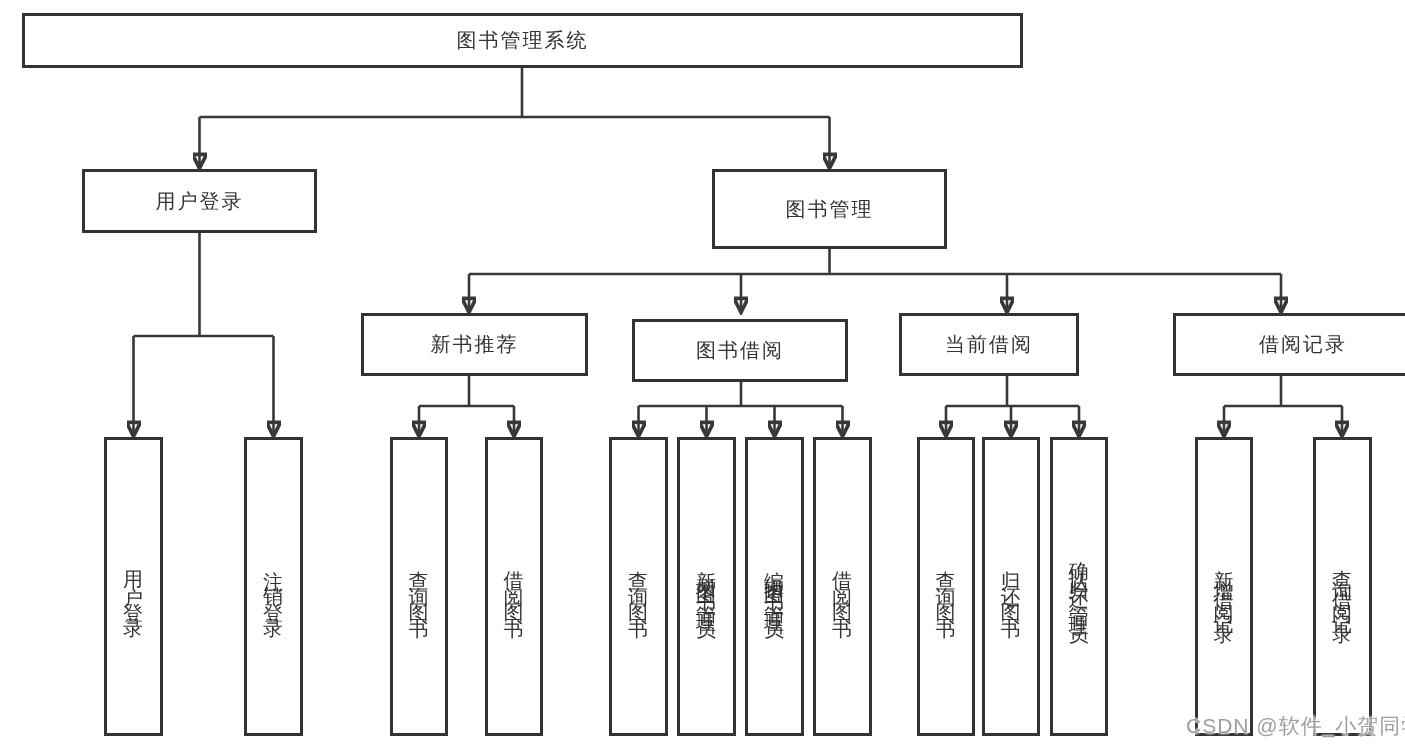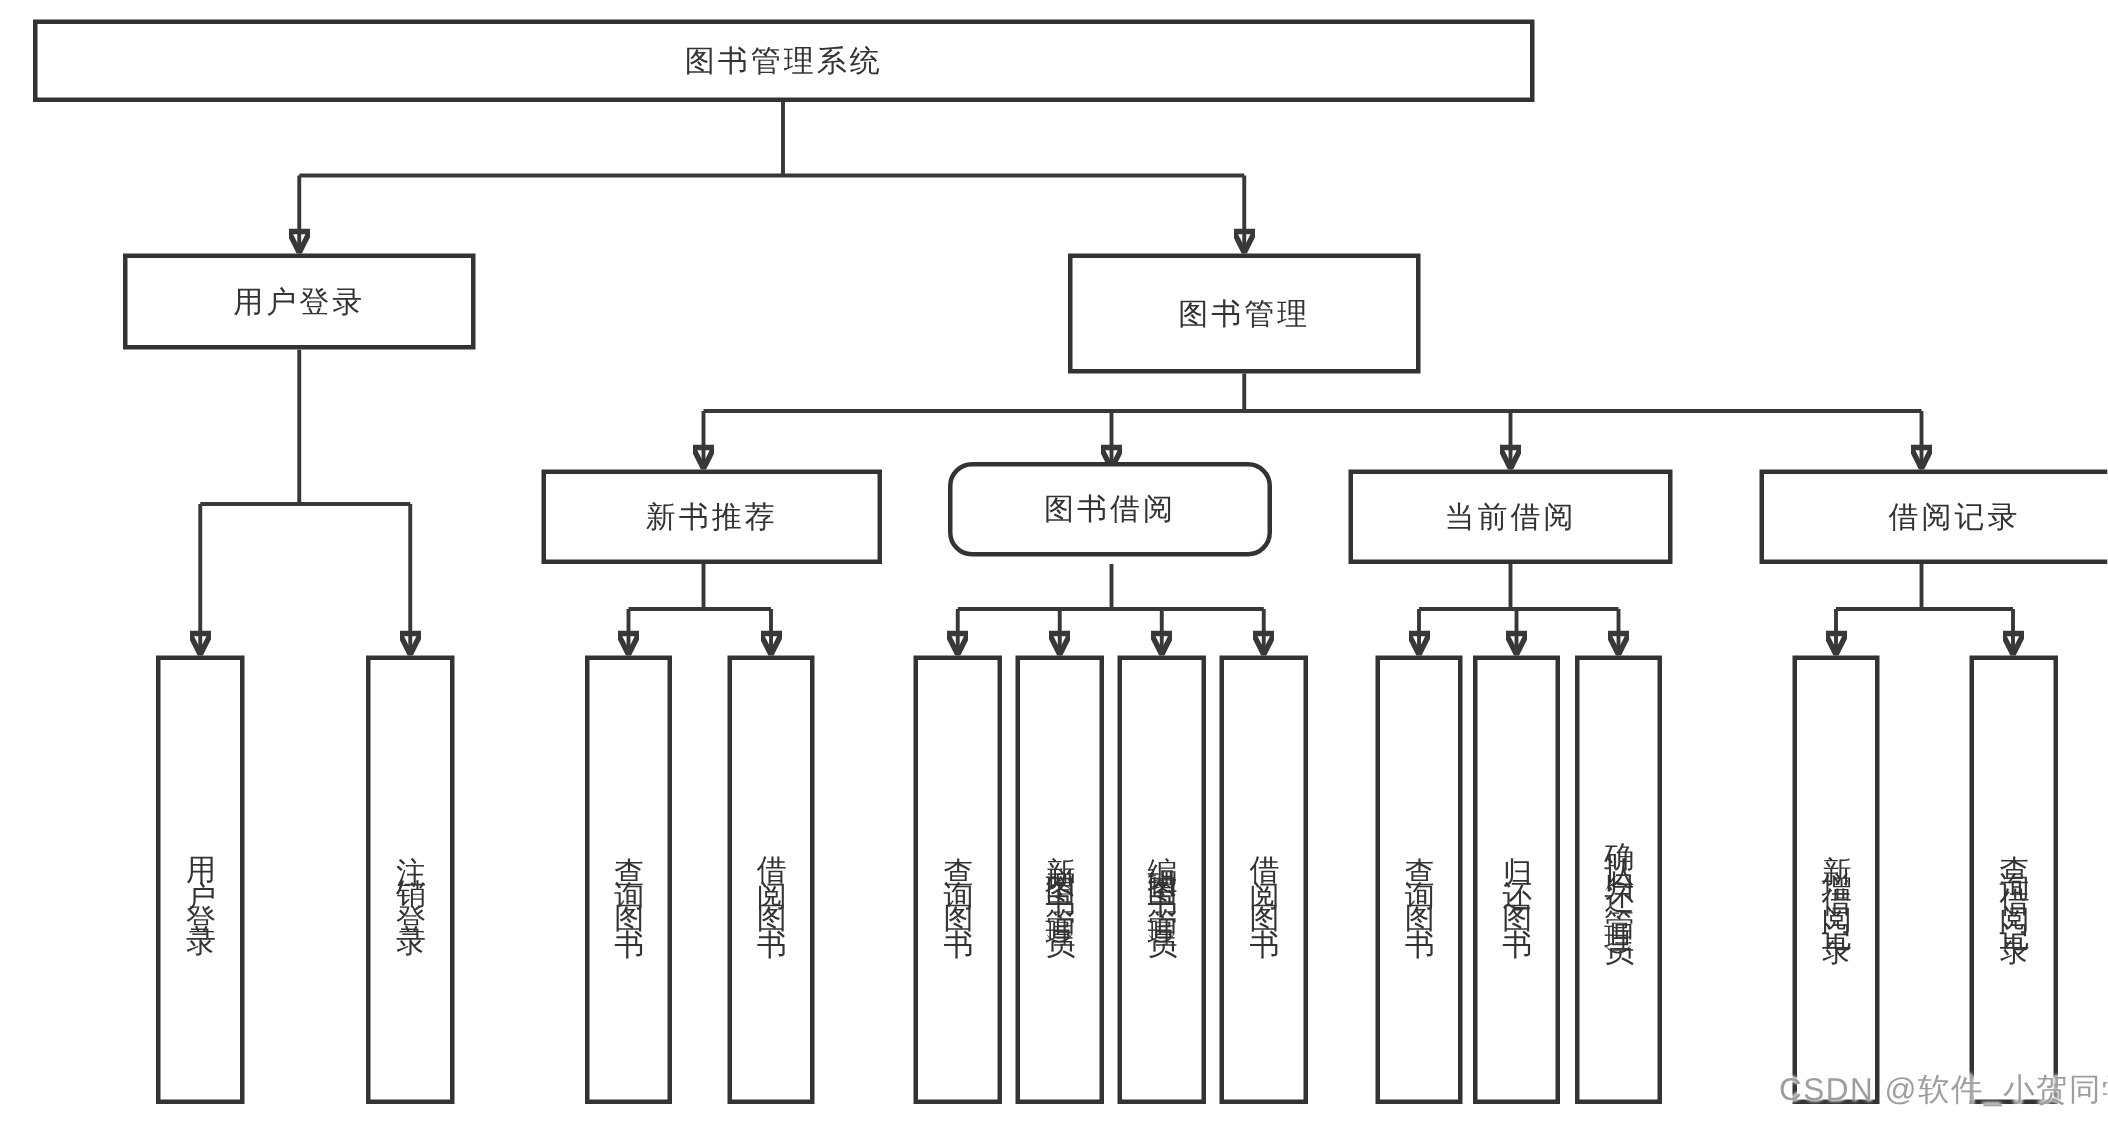--- a/index.html
+++ b/index.html
@@ -84,22 +84,22 @@
     <path d="M1224 406 V435" marker-end="url(#arw)"></path>
     <path d="M1342 406 V435" marker-end="url(#arw)"></path>
   </svg>
 
   <div class="node" style="left:22px;top:13px;width:1001px;height:55px;">图书管理系统</div>
 
   <div class="node" style="left:82px;top:169px;width:235px;height:64px;">用户登录</div>
   <div class="node" style="left:712px;top:169px;width:235px;height:80px;">图书管理</div>
 
   <div class="node" style="left:361px;top:313px;width:227px;height:63px;">新书推荐</div>
-  <div class="node" style="left:632px;top:308px;width:216px;height:63px;border-radius:16px;">图书借阅</div>
-  <div class="node" style="left:899px;top:313px;width:216px;height:63px;">当前借阅</div>
+  <div class="node" style="left:632px;top:319px;width:216px;height:63px;">图书借阅</div>
+  <div class="node" style="left:899px;top:313px;width:180px;height:63px;">当前借阅</div>
   <div class="node" style="left:1173px;top:313px;width:260px;height:63px;">借阅记录</div>
 
   <div class="vnode ls16" style="left:104px;top:437px;width:59px;height:299px;">用户登录</div>
   <div class="vnode ls16" style="left:244px;top:437px;width:59px;height:299px;">注销登录</div>
 
   <div class="vnode ls16" style="left:390px;top:437px;width:58px;height:299px;">查询图书</div>
   <div class="vnode ls16" style="left:485px;top:437px;width:58px;height:299px;">借阅图书</div>
 
   <div class="vnode ls16" style="left:609px;top:437px;width:59px;height:299px;">查询图书</div>
   <div class="vnode ls7" style="left:677px;top:437px;width:59px;height:299px;">新增图书（管理员）</div>

